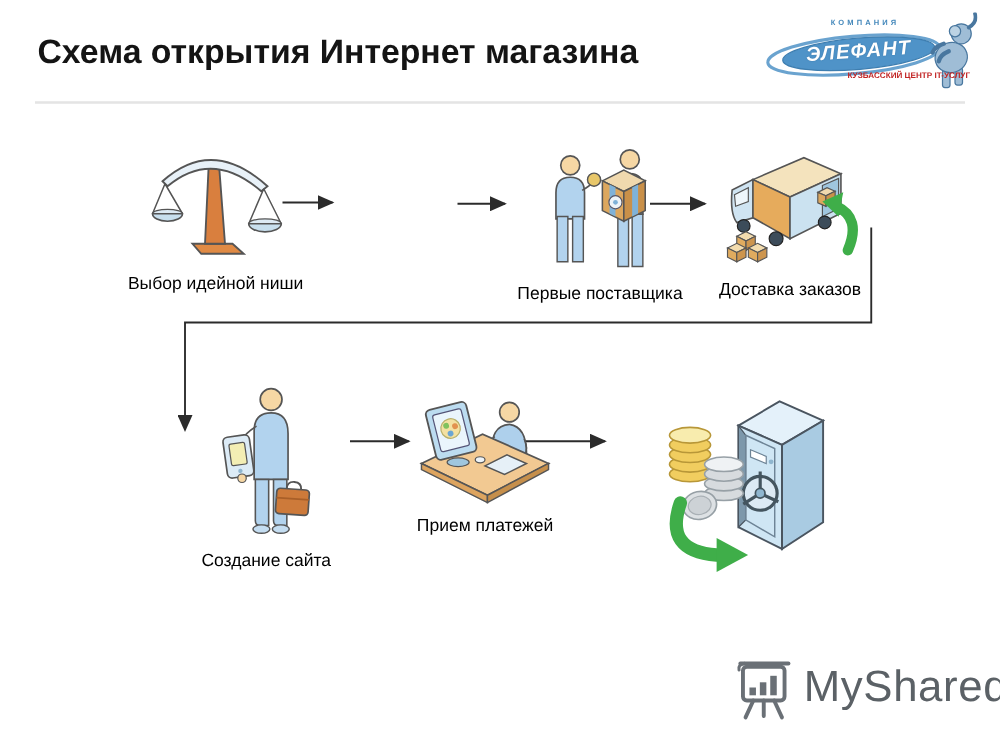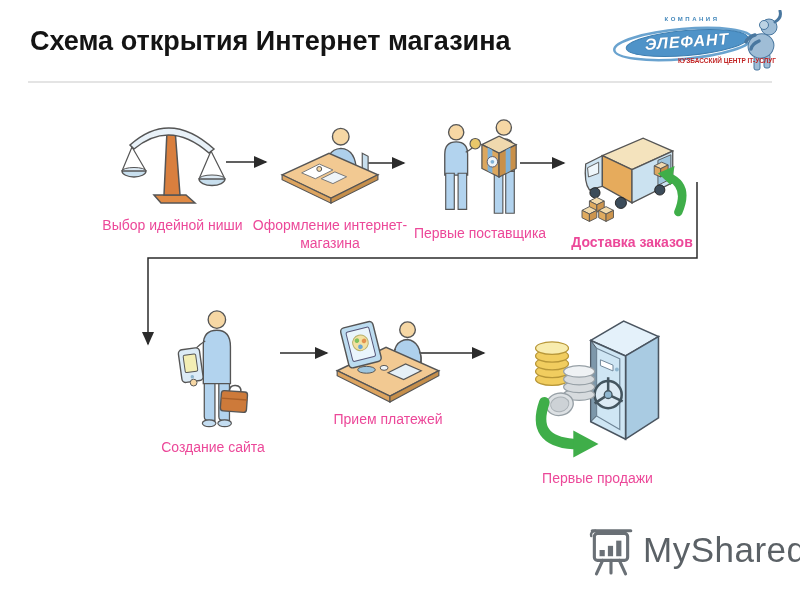--- a/index.html
+++ b/index.html
@@ -3,21 +3,21 @@
 <meta charset="utf-8">
 <style>
   html,body{margin:0;padding:0;background:#fff;}
   #page{position:relative;width:800px;height:600px;background:#ffffff;overflow:hidden;
         font-family:"Liberation Sans",sans-serif;}
   .title{position:absolute;left:30px;top:26px;font-size:27px;font-weight:700;color:#141414;
          letter-spacing:0;}
   .rule{position:absolute;left:28px;top:81px;width:744px;height:0;border-top:2px solid #e4e4e4;}
   .step{position:absolute;text-align:center;}
   .step .ic{display:inline-block;}
-  .step-label{font-size:14px;color:#ec4899;line-height:1.28;margin-top:3px;}
+  .step-label{font-size:14px;color:#000000;line-height:1.28;margin-top:3px;}
   #flow-lines{position:absolute;left:0;top:0;width:800px;height:600px;pointer-events:none;}
   
   .logo{position:absolute;left:610px;top:10px;width:172px;height:68px;}
   .logo svg{position:absolute;left:0;top:0;}
   .logo-top{position:absolute;left:46px;top:6px;width:72px;text-align:center;font-size:6px;
             letter-spacing:2.5px;color:#4488bb;font-weight:700;}
   .logo-name{position:absolute;left:16px;top:23px;width:122px;text-align:center;font-size:16px;
              font-weight:700;font-style:italic;color:#ffffff;transform:rotate(-4deg);
              letter-spacing:1px;text-shadow:0 0 1px #2e6da0;}
   .logo-bottom{position:absolute;left:62px;top:47px;width:110px;text-align:center;font-size:6.5px;
@@ -77,35 +77,20 @@
       <path d="M22 32 L12 56 M22 32 L36 56" stroke="#555" stroke-width="1.2" fill="none"></path>
       <ellipse cx="24" cy="56" rx="12" ry="3.5" fill="#ddeaf4" stroke="#555" stroke-width="1"></ellipse>
       <path d="M12 56 a12 6 0 0 0 24 0 z" fill="#c8dfee" stroke="#555" stroke-width="1.3"></path>
       <path d="M101 36 L89 64 M101 36 L115 64" stroke="#555" stroke-width="1.2" fill="none"></path>
       <ellipse cx="102" cy="64" rx="13" ry="4" fill="#ddeaf4" stroke="#555" stroke-width="1"></ellipse>
       <path d="M89 64 a13 6.5 0 0 0 26 0 z" fill="#c8dfee" stroke="#555" stroke-width="1.3"></path>
     </svg>
     <div class="step-label">Выбор идейной ниши</div>
   </div>
 
-  <div class="step" style="left:252px;top:124px;width:156px;">
-    <svg class="ic" width="110" height="86" viewBox="0 0 110 88">
-      <path d="M88 30 l6 3 l0 22 l-6 -3 z" fill="#c8dfee" stroke="#555" stroke-width="1.2"></path>
-      <circle cx="66" cy="13" r="8.5" fill="#f6d7a4" stroke="#555" stroke-width="1.4"></circle>
-      <path d="M52 50 Q50 26 66 25 Q82 26 82 50 z" fill="#aed0ec" stroke="#555" stroke-width="1.4"></path>
-      <path d="M56 32 Q44 38 38 44" stroke="#555" stroke-width="1.2" fill="none"></path>
-      <path d="M6 52 L54 30 L104 52 L56 76 z" fill="#f2c992" stroke="#555" stroke-width="1.5"></path>
-      <path d="M6 52 l0 5 L56 81 l0 -5 z" fill="#dda45f" stroke="#555" stroke-width="1.2"></path>
-      <path d="M104 52 l0 5 L56 81 l0 -5 z" fill="#c68f4b" stroke="#555" stroke-width="1.2"></path>
-      <path d="M26 50 L44 41 L58 47 L40 56 z" fill="#ffffff" stroke="#777" stroke-width="1"></path>
-      <path d="M46 56 L60 49 L72 54 L58 61 z" fill="#eef4f8" stroke="#777" stroke-width="1"></path>
-      <circle cx="44" cy="46" r="2.5" fill="#f6d7a4" stroke="#555" stroke-width="1"></circle>
-    </svg>
-    <div class="step-label">Оформление интернет-магазина</div>
-  </div>
 
   <div class="step" style="left:402px;top:118px;width:156px;">
     <svg class="ic" width="100" height="100" viewBox="0 0 100 105">
       <circle cx="25" cy="15" r="8" fill="#f6d7a4" stroke="#555" stroke-width="1.4"></circle>
       <path d="M13 60 L13 38 Q13 25 25 25 Q37 25 37 38 L37 60 z" fill="#b2d3ee" stroke="#555" stroke-width="1.4"></path>
       <path d="M14 58 l9 0 l0 38 l-9 0 z" fill="#b2d3ee" stroke="#555" stroke-width="1.2"></path>
       <path d="M27 58 l9 0 l0 38 l-9 0 z" fill="#b2d3ee" stroke="#555" stroke-width="1.2"></path>
       <path d="M35 36 Q42 32 44 29" stroke="#555" stroke-width="1.4" fill="none"></path>
       <circle cx="45" cy="27" r="5.5" fill="#e8c76a" stroke="#555" stroke-width="1.2"></circle>
       <circle cx="75" cy="10" r="8" fill="#f6d7a4" stroke="#555" stroke-width="1.4"></circle>
@@ -116,21 +101,21 @@
       <path d="M52 28 L70 37 L70 62 L52 53 z" fill="#dca75e" stroke="#555" stroke-width="1.3"></path>
       <path d="M70 37 L88 28 L88 53 L70 62 z" fill="#c99049" stroke="#555" stroke-width="1.3"></path>
       <path d="M58 31 L63 33.5 L63 58 L58 55.5 z" fill="#7fb2d8"></path>
       <path d="M77 33.5 L82 31 L82 55.5 L77 58 z" fill="#7fb2d8"></path>
       <circle cx="63" cy="46" r="5.5" fill="#eef4f8" stroke="#556" stroke-width="1"></circle>
       <circle cx="63" cy="46" r="2" fill="#7fb2d8"></circle>
     </svg>
     <div class="step-label">Первые поставщика</div>
   </div>
 
-  <div class="step" style="left:554px;top:127px;width:156px;font-weight:bold;">
+  <div class="step" style="left:554px;top:115px;width:156px;">
     <svg class="ic" width="118" height="100" viewBox="0 0 120 108">
       <path d="M10 40 L28 31 L28 64 L14 68 Q8 60 10 40 z" fill="#cfe4f2" stroke="#555" stroke-width="1.4"></path>
       <path d="M12 44 L24 38 L24 50 L13 54 z" fill="#eef6fb" stroke="#555" stroke-width="1"></path>
       <path d="M28 31 L72 12 L104 26 L60 46 z" fill="#f4e3bd" stroke="#555" stroke-width="1.4"></path>
       <path d="M28 31 L60 46 L60 82 L28 64 z" fill="#e6ab5c" stroke="#555" stroke-width="1.4"></path>
       <path d="M60 46 L104 26 L104 60 L60 82 z" fill="#cbe2f0" stroke="#555" stroke-width="1.4"></path>
       <path d="M88 36 L102 30 L102 56 L88 63 z" fill="#9fc6de" stroke="#555" stroke-width="1"></path>
       <path d="M84 42 L92 38 L99 41 L91 45 z" fill="#f0d9ae" stroke="#555" stroke-width="1"></path>
       <path d="M84 42 L91 45 L91 54 L84 51 z" fill="#dca75e" stroke="#555" stroke-width="1"></path>
       <path d="M91 45 L99 41 L99 50 L91 54 z" fill="#c99049" stroke="#555" stroke-width="1"></path>
@@ -230,21 +215,20 @@
           <ellipse cx="58" cy="84" rx="16" ry="6" fill="#d7dbde" stroke="#97a0a6" stroke-width="1.3"></ellipse>
           <ellipse cx="58" cy="76" rx="16" ry="6" fill="#d7dbde" stroke="#97a0a6" stroke-width="1.3"></ellipse>
           <ellipse cx="58" cy="68" rx="16" ry="6" fill="#eff2f4" stroke="#97a0a6" stroke-width="1.3"></ellipse>
         </g>
         <ellipse cx="38" cy="102" rx="14" ry="11.5" fill="#dde1e4" stroke="#97a0a6" stroke-width="1.4" transform="rotate(-12 38 102)"></ellipse>
         <ellipse cx="38" cy="102" rx="9.5" ry="7.5" fill="#cdd2d6" stroke="#a9b0b5" stroke-width="1" transform="rotate(-12 38 102)"></ellipse>
       </g>
       <path d="M22 100 Q8 140 52 143" stroke="#3fae49" stroke-width="11" fill="none" stroke-linecap="round"></path>
       <path d="M52 129 L78 143 L52 157 z" fill="#3fae49"></path>
     </svg>
-    <div class="step-label">Первые продажи</div>
   </div>
 
   <div class="watermark">
     <svg width="50" height="52" viewBox="0 0 48 50">
       <g fill="none" stroke="#6a7076" stroke-width="3" stroke-linecap="round">
         <rect x="8" y="9" width="32" height="26" rx="3"></rect>
         <path d="M6 6.5 L43 6.5"></path>
         <path d="M9 6.5 q-5 1 -4 5" stroke-width="2.4"></path>
         <path d="M16 35 L10 48"></path>
         <path d="M32 35 L38 48"></path>

